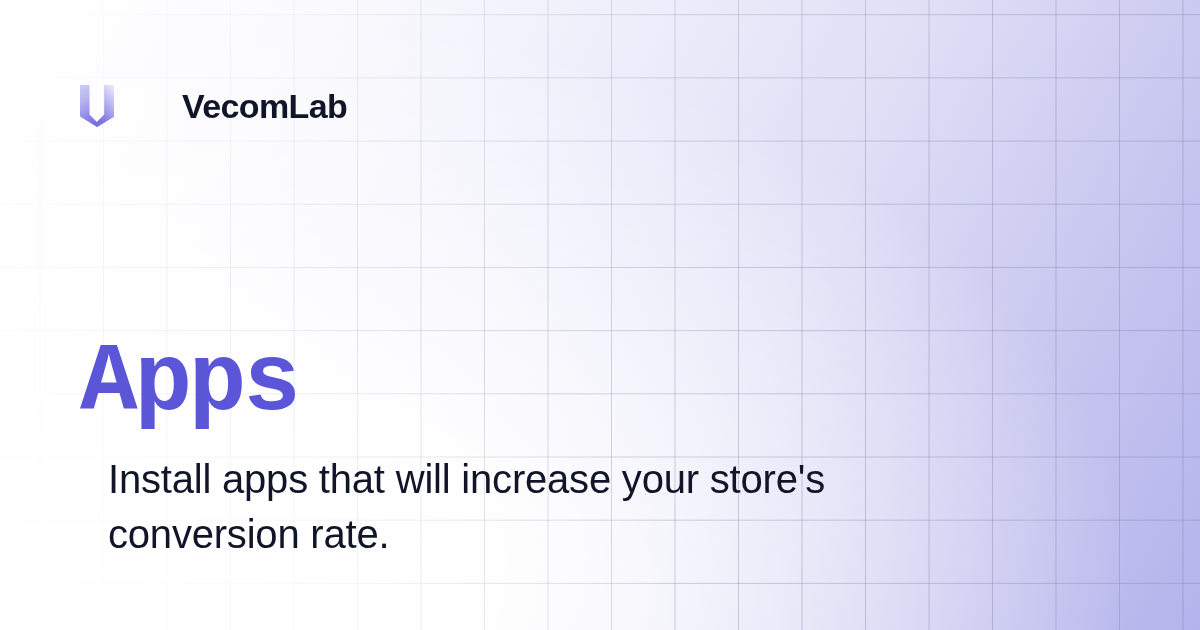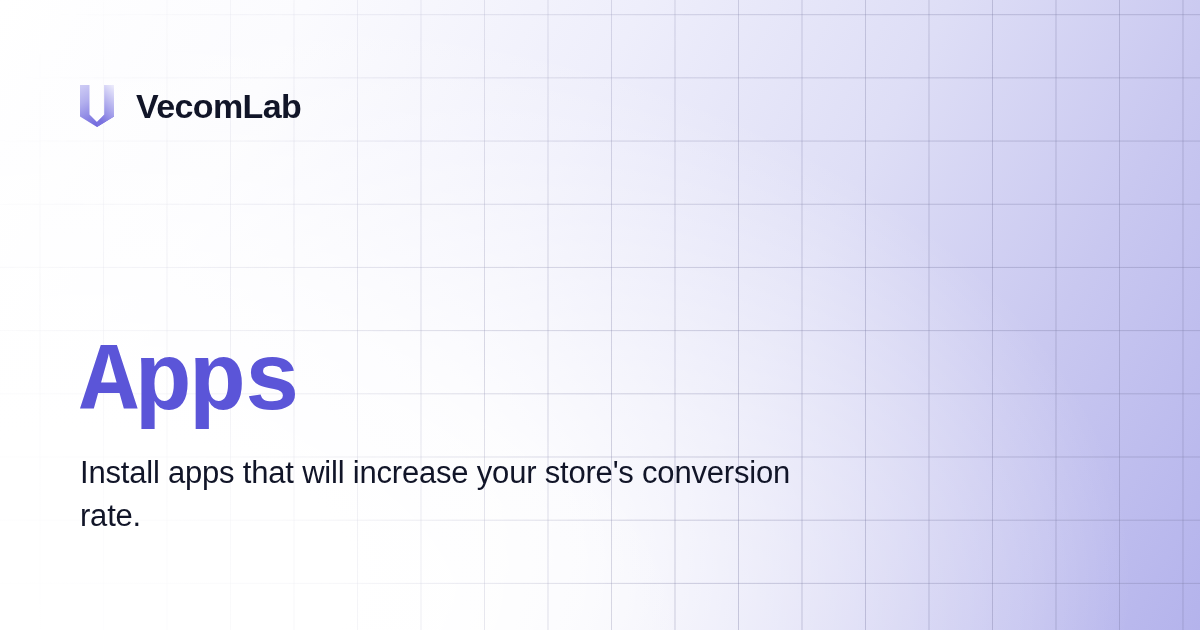--- a/index.html
+++ b/index.html
@@ -68,45 +68,47 @@
     display:block;
     flex:0 0 auto;
   }
   .brand-name {
     font-size:34px;
     font-weight:700;
     letter-spacing:-0.6px;
     color:#111528;
     line-height:1;
     white-space:nowrap;
+    margin-left:46px;
   }
 
   
   .headline-block {
     position:absolute;
     left:80px;
     top:336px;
     width:780px;
   }
   .headline {
     font-size:96px;
     font-weight:700;
     letter-spacing:-3.2px;
     line-height:1.0;
     color:#5b55d8;
     margin-bottom:20px;
     font-family:Liberation Mono, monospace;
   }
   .subhead {
-    font-size:31px;
+    font-size:40px;
     font-weight:400;
     line-height:1.38;
     letter-spacing:-0.2px;
     color:#111528;
     max-width:730px;
+    margin-left:28px;
   }
 </style>
 </head>
 <body>
 
 <div class="card">
 
   <div class="bg-gradient"></div>
   <div class="bg-grid"></div>
   <div class="bg-wash"></div>

